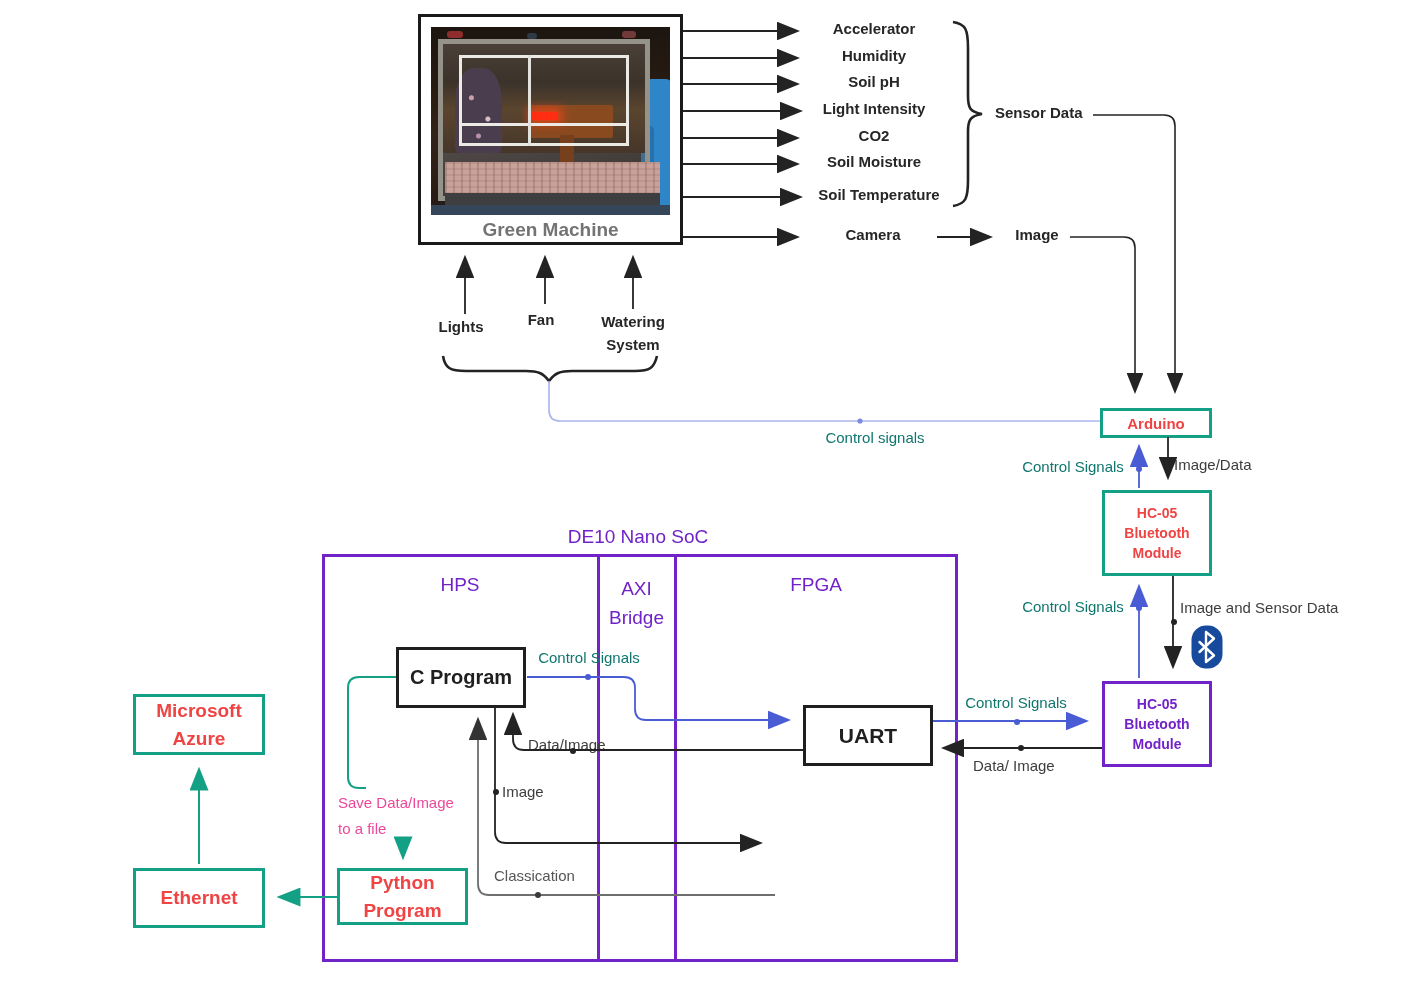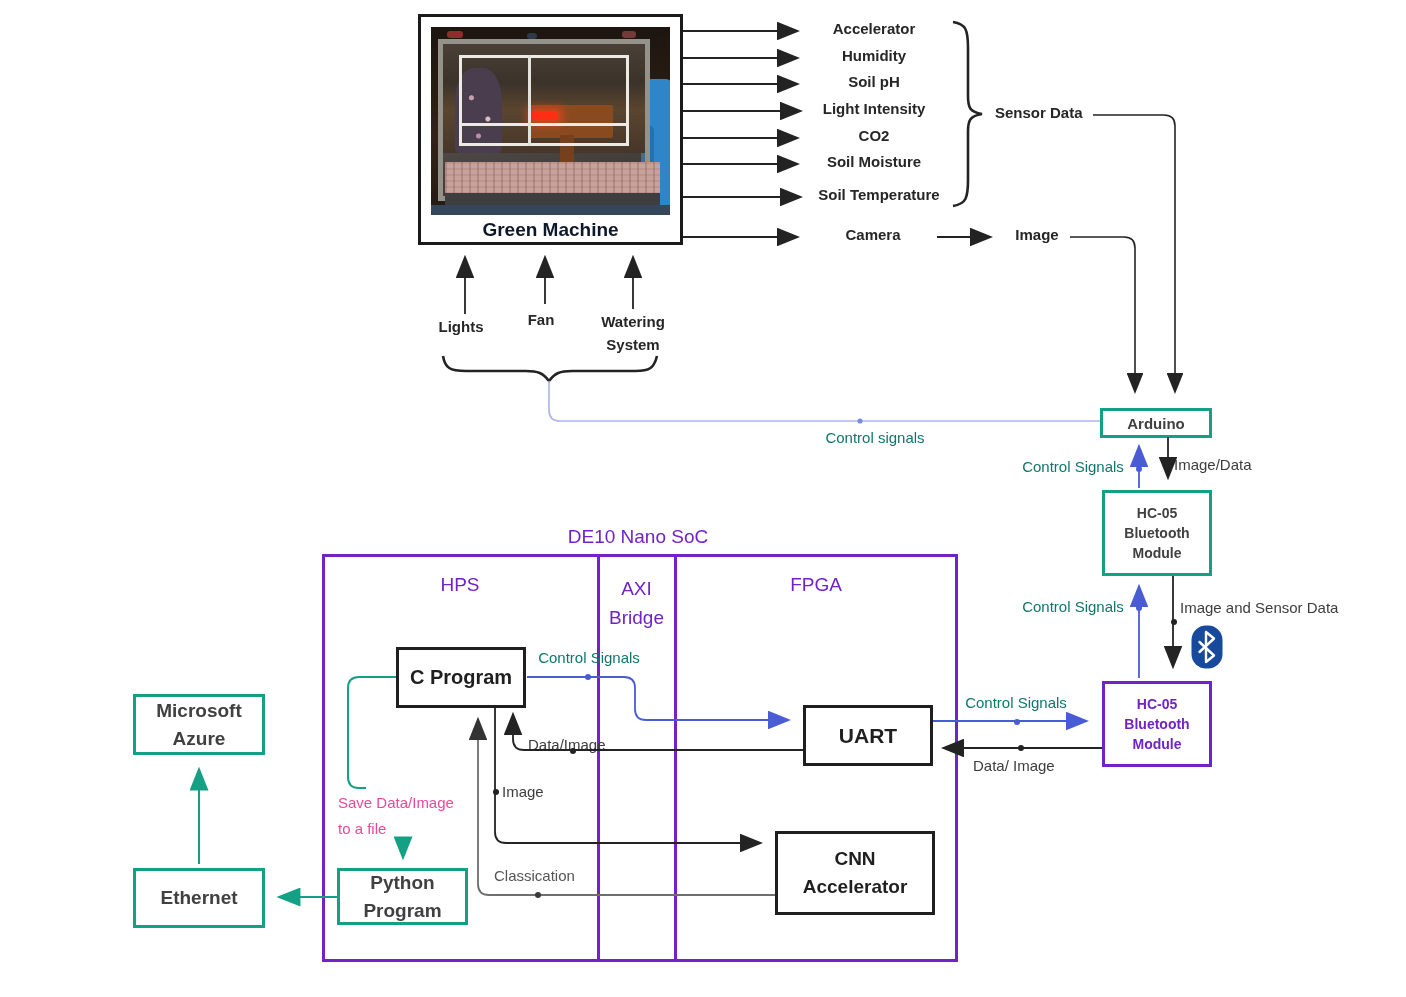--- a/index.html
+++ b/index.html
@@ -8,30 +8,30 @@
           font-family:"Liberation Sans","DejaVu Sans",sans-serif;color:#222;}
   .abs{position:absolute;}
   .lbl{position:absolute;font-size:15px;color:#3d3d3d;white-space:nowrap;line-height:18px;}
   .b{font-weight:bold;color:#262626;}
   .ctr{text-align:center;}
   .wrap{white-space:normal;}
   .blue{color:#0f766e;}
   .greent{color:#ec4899;}
   .box{position:absolute;background:#fff;border:3px solid #1f1f1f;display:flex;
        align-items:center;justify-content:center;text-align:center;font-weight:bold;color:#1f1f1f;}
-  .gbox{border-color:#14a085;color:#404040;}
+  .gbox{border-color:#14a085;color:#ef4444;}
   .pbox{border-color:#7123c8;color:#7123c8;}
   .wrapspan{display:inline-block;white-space:normal;line-height:1.45;}
   .de10{position:absolute;left:322px;top:554px;width:636px;height:408px;border:3px solid #7123c8;background:transparent;}
   .vline{position:absolute;top:554px;width:3px;height:408px;background:#7123c8;}
   .sec{position:absolute;font-weight:normal;color:#7123c8;font-size:19px;text-align:center;white-space:nowrap;}
   .overlay{position:absolute;left:0;top:0;pointer-events:none;}
   
   .gm-box{position:absolute;left:418px;top:14px;width:265px;height:231px;border:3px solid #1a1a1a;background:#fff;}
-  .gm-title{position:absolute;left:0;bottom:1px;width:100%;text-align:center;font-weight:bold;font-size:19px;color:#0f172a;}
+  .gm-title{position:absolute;left:0;bottom:1px;width:100%;text-align:center;font-weight:bold;font-size:19px;color:#737373;}
   .gm-photo{position:absolute;left:10px;top:10px;width:239px;height:188px;overflow:hidden;
             background:linear-gradient(180deg,#1c1510 0%,#2a1d12 38%,#33241a 58%,#241a14 100%);}
   .ph-stand{position:absolute;right:-4px;top:52px;width:32px;height:136px;background:#2e86c8;border-radius:9px;}
   .ph-stand2{position:absolute;right:16px;top:98px;width:13px;height:90px;background:#2571ae;border-radius:6px;}
   .ph-frame{position:absolute;left:7px;top:12px;width:212px;height:162px;border:5px solid #95928a;
             background:linear-gradient(165deg,rgba(150,160,168,.45),rgba(85,90,96,.38));}
   .ph-scene{position:absolute;left:0;top:0;width:100%;height:72%;
             background:linear-gradient(180deg,#4a4038 0%,#3b322a 35%,#5a452e 60%,#46362a 100%);}
   .ph-person{position:absolute;left:6%;top:16%;width:23%;height:56%;background:#4a3e4e;border-radius:40% 40% 8% 8%;
              background-image:radial-gradient(circle at 35% 35%,#c9a0b0 2px,transparent 3px),
@@ -131,23 +131,20 @@
     <div>Bridge</div>
   </div>
   <div class="sec" style="left:756px;top:574px;width:120px;">FPGA</div>
 
   <div class="box" style="left:396px;top:647px;width:130px;height:61px;font-size:20px;">
     <span>C Program</span>
   </div>
   <div class="box" style="left:803px;top:705px;width:130px;height:61px;font-size:21px;">
     <span>UART</span>
   </div>
-  <div class="box" style="left:775px;top:831px;width:160px;height:84px;font-size:19px;">
-    <span class="wrapspan" style="width:120px;">CNN Accelerator</span>
-  </div>
 
   <div class="lbl blue ctr" style="left:529px;top:649px;width:120px;">Control Signals</div>
   <div class="lbl" style="left:528px;top:724px;margin-top:12px;">Data/Image</div>
   <div class="lbl" style="left:502px;top:783px;">Image</div>
   <div class="lbl" style="left:494px;top:867px;color:#555;">Classication</div>
 
   <div class="lbl greent" style="left:338px;top:794px;">Save Data/Image</div>
   <div class="lbl greent" style="left:338px;top:820px;">to a file</div>
 
   <div class="box gbox" style="left:337px;top:868px;width:131px;height:57px;font-size:19px;">

